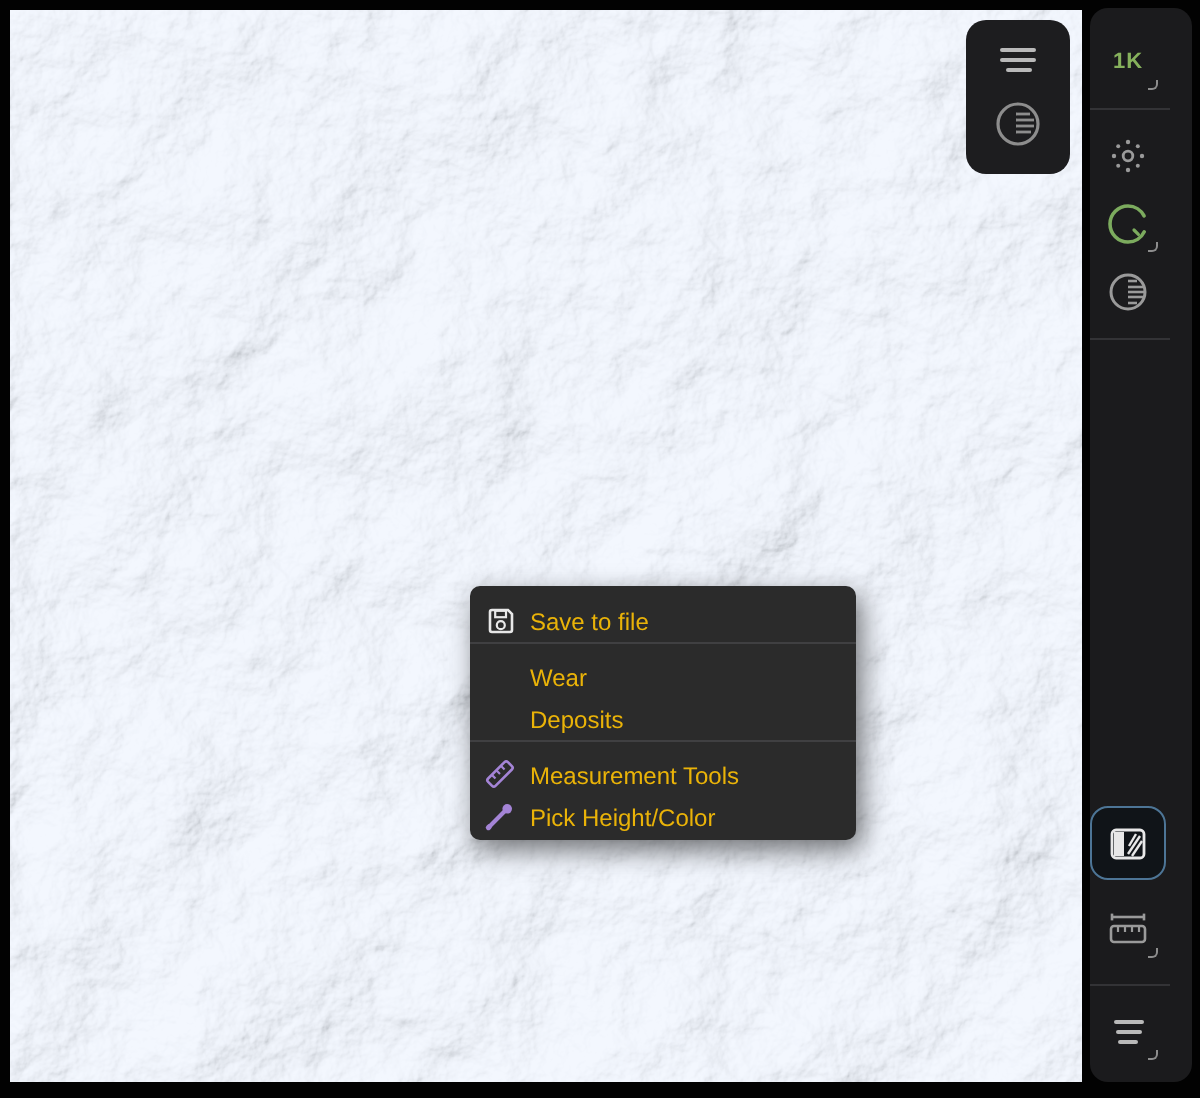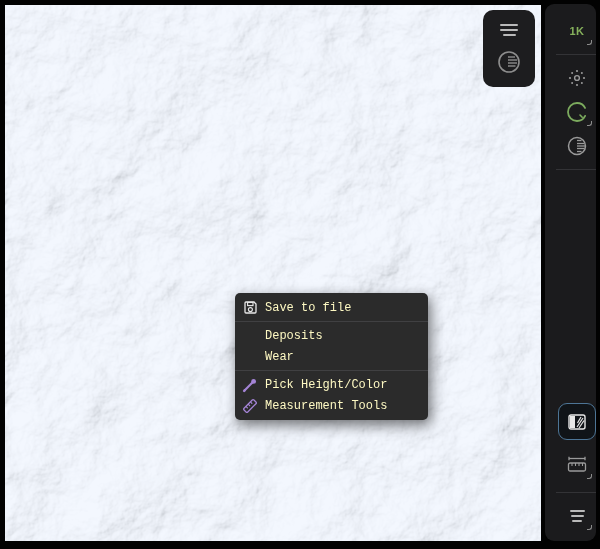--- a/index.html
+++ b/index.html
@@ -19,39 +19,39 @@
                  justify-content:space-between; padding:14px 0 12px; }
   .hamburger { display:flex; flex-direction:column; align-items:center; gap:3px; cursor:pointer; }
   .hamburger i { display:block; height:2px; background:#b9b9b9; border-radius:1px; }
   .hamburger i:nth-child(1){ width:18px; }
   .hamburger i:nth-child(2){ width:18px; }
   .hamburger i:nth-child(3){ width:13px; }
 
   
   .sidebar { position:absolute; left:545px; top:4px; width:51px; height:537px;
              background:#1b1b1d; border-radius:9px;
-             display:flex; flex-direction:column; align-items:flex-end; }
+             display:flex; flex-direction:column; align-items:flex-start; }
   .sb-btn { position:relative; width:38px; height:34px; display:flex;
             align-items:center; justify-content:center; cursor:pointer; }
   .sb-sep { width:40px; height:1px; background:#333336; margin:6px 0; }
   .res-label { font-size:11px; font-weight:bold; letter-spacing:0.5px; }
   .corner { position:absolute; right:4px; bottom:3px; width:5px; height:5px;
             border-right:1.2px solid #8d8d8d; border-bottom:1.2px solid #8d8d8d;
             border-bottom-right-radius:3px; }
   .selected-btn { width:38px; height:37px; border:1.5px solid #4d7596; border-radius:9px;
                   background:#101418; display:flex; align-items:center; justify-content:center;
                   cursor:pointer; }
   .spacer { flex:1; }
 
   
   .ctx-menu { position:absolute; left:235px; top:293px; width:193px;
               background:#2b2b2b; border-radius:5px; padding:4px 0;
               box-shadow:3px 5px 14px rgba(0,0,0,.55); }
-  .ctx-item { height:21px; display:flex; align-items:center; cursor:pointer;
-              color:#fef9c3; font-size:12px;font-family:Liberation Mono, monospace; }
+  .ctx-item { height:21px; display:flex; align-items:flex-end; cursor:pointer;
+              color:#eab308; font-size:12px; }
   .ctx-icon { width:30px; display:flex; align-items:center; justify-content:center;
               flex:0 0 30px; }
   .ctx-sep { height:1px; background:#404042; margin:3px 0; }
   .ctx-label { white-space:nowrap; }
 </style>
 </head>
 <body>
 
 <div class="stage">
 
@@ -193,49 +193,49 @@
       </span>
       <span class="ctx-label">Save to file</span>
     </div>
 
     <div class="ctx-sep"></div>
 
 
 
     <div class="ctx-item">
       <span class="ctx-icon"></span>
+      <span class="ctx-label">Wear</span>
+    </div>
+
+    <div class="ctx-item">
+      <span class="ctx-icon"></span>
       <span class="ctx-label">Deposits</span>
     </div>
 
-    <div class="ctx-item">
-      <span class="ctx-icon"></span>
-      <span class="ctx-label">Wear</span>
-    </div>
-
     <div class="ctx-sep"></div>
-
-    <div class="ctx-item">
-      <span class="ctx-icon">
-        <svg width="16" height="16" viewBox="0 0 16 16">
-          <circle cx="11.6" cy="4.4" r="2.4" fill="#a484d6"></circle>
-          <line x1="3" y1="13" x2="10.2" y2="5.8" stroke="#a484d6" stroke-width="2.1" stroke-linecap="round"></line>
-          <line x1="2.6" y1="13.4" x2="2.2" y2="13.8" stroke="#a484d6" stroke-width="2.6" stroke-linecap="round"></line>
-        </svg>
-      </span>
-      <span class="ctx-label">Pick Height/Color</span>
-    </div>
 
     <div class="ctx-item">
       <span class="ctx-icon">
         <svg width="16" height="16" viewBox="0 0 16 16">
           <g transform="rotate(-45 8 8)">
             <rect x="1" y="5.4" width="14" height="5.2" rx="1.2" fill="none" stroke="#a484d6" stroke-width="1.3"></rect>
             <line x1="4.8" y1="5.4" x2="4.8" y2="8" stroke="#a484d6" stroke-width="1.1"></line>
             <line x1="8" y1="5.4" x2="8" y2="8" stroke="#a484d6" stroke-width="1.1"></line>
             <line x1="11.2" y1="5.4" x2="11.2" y2="8" stroke="#a484d6" stroke-width="1.1"></line>
           </g>
         </svg>
       </span>
       <span class="ctx-label">Measurement Tools</span>
     </div>
 
+    <div class="ctx-item">
+      <span class="ctx-icon">
+        <svg width="16" height="16" viewBox="0 0 16 16">
+          <circle cx="11.6" cy="4.4" r="2.4" fill="#a484d6"></circle>
+          <line x1="3" y1="13" x2="10.2" y2="5.8" stroke="#a484d6" stroke-width="2.1" stroke-linecap="round"></line>
+          <line x1="2.6" y1="13.4" x2="2.2" y2="13.8" stroke="#a484d6" stroke-width="2.6" stroke-linecap="round"></line>
+        </svg>
+      </span>
+      <span class="ctx-label">Pick Height/Color</span>
+    </div>
+
   </div>
 </div>
 
 </body></html>

